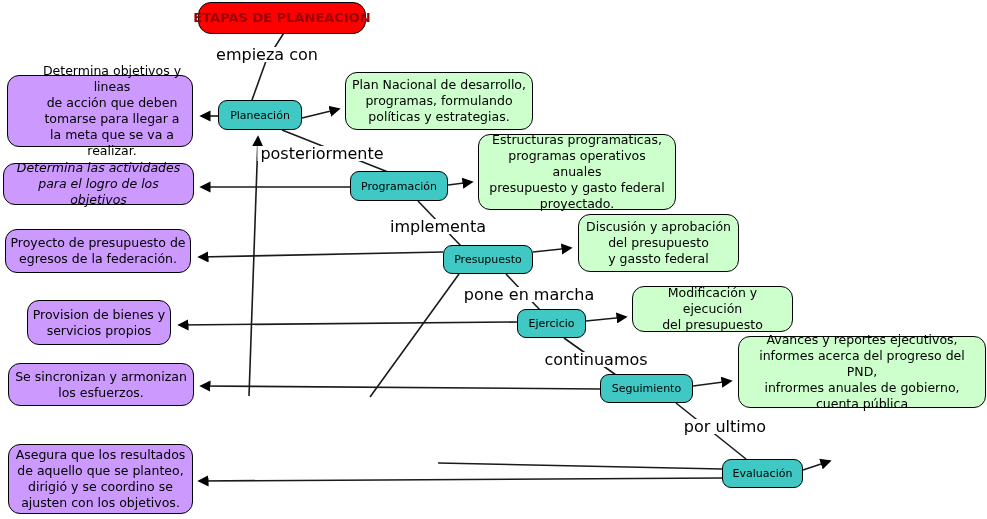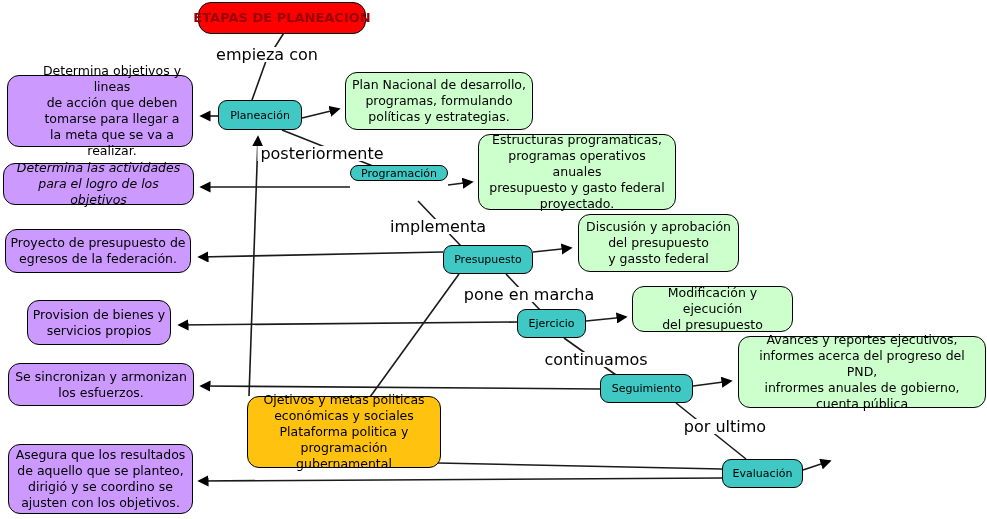--- a/index.html
+++ b/index.html
@@ -72,21 +72,21 @@
     <line x1="600" y1="389" x2="201" y2="386" marker-end="url(#arr)"></line>
     <line x1="693" y1="386" x2="731" y2="381" marker-end="url(#arr)"></line>
     <line x1="722" y1="478" x2="199" y2="481" marker-end="url(#arr)"></line>
     <line x1="803" y1="470" x2="830" y2="461" marker-end="url(#arr)"></line>
     <line x1="249" y1="396" x2="258" y2="137" marker-end="url(#arr)"></line>
   </svg>
 
   <div class="box root" style="left:198px;top:2px;width:168px;height:32px;text-align:right;">ETAPAS DE PLANEACION</div>
 
   <div class="box stage" style="left:218px;top:100px;width:84px;height:30px;">Planeación</div>
-  <div class="box stage" style="left:350px;top:165px;width:98px;height:16px;">Programación</div>
+  <div class="box stage" style="left:350px;top:171px;width:98px;height:30px;">Programación</div>
   <div class="box stage" style="left:443px;top:245px;width:90px;height:29px;">Presupuesto</div>
   <div class="box stage" style="left:517px;top:309px;width:69px;height:29px;">Ejercicio</div>
   <div class="box stage" style="left:600px;top:374px;width:93px;height:29px;">Seguimiento</div>
   <div class="box stage" style="left:722px;top:459px;width:81px;height:29px;">Evaluación</div>
 
   <div class="box leftnote" style="left:7px;top:75px;width:186px;height:72px;padding-left:28px;">Determina objetivos y lineas
 de acción que deben
 tomarse para llegar a
 la meta que se va a realizar.</div>
   <div class="box leftnote" style="left:3px;top:163px;width:191px;height:42px;font-style:italic;">Determina las actividades
@@ -112,24 +112,20 @@
   <div class="box rightnote" style="left:578px;top:214px;width:161px;height:58px;">Discusión y aprobación
 del presupuesto
 y gassto federal</div>
   <div class="box rightnote" style="left:632px;top:286px;width:161px;height:46px;">Modificación y ejecución
 del presupuesto</div>
   <div class="box rightnote" style="left:738px;top:336px;width:248px;height:72px;">Avances y reportes ejecutivos,
 informes acerca del progreso del PND,
 infrormes anuales de gobierno,
 cuenta pública</div>
 
-  <div class="box context" style="left:247px;top:396px;width:194px;height:72px;">Ojetivos y metas politicas
-económicas y sociales
-Plataforma politica y
-programación gubernamental</div>
 
   <span class="edge-label" style="left:267px;top:47px;">empieza con</span>
   <span class="edge-label" style="left:322px;top:146px;">posteriormente</span>
   <span class="edge-label" style="left:438px;top:219px;">implementa</span>
   <span class="edge-label" style="left:529px;top:287px;">pone en marcha</span>
   <span class="edge-label" style="left:596px;top:352px;">continuamos</span>
   <span class="edge-label" style="left:725px;top:419px;">por ultimo</span>
 
 </div>
 

